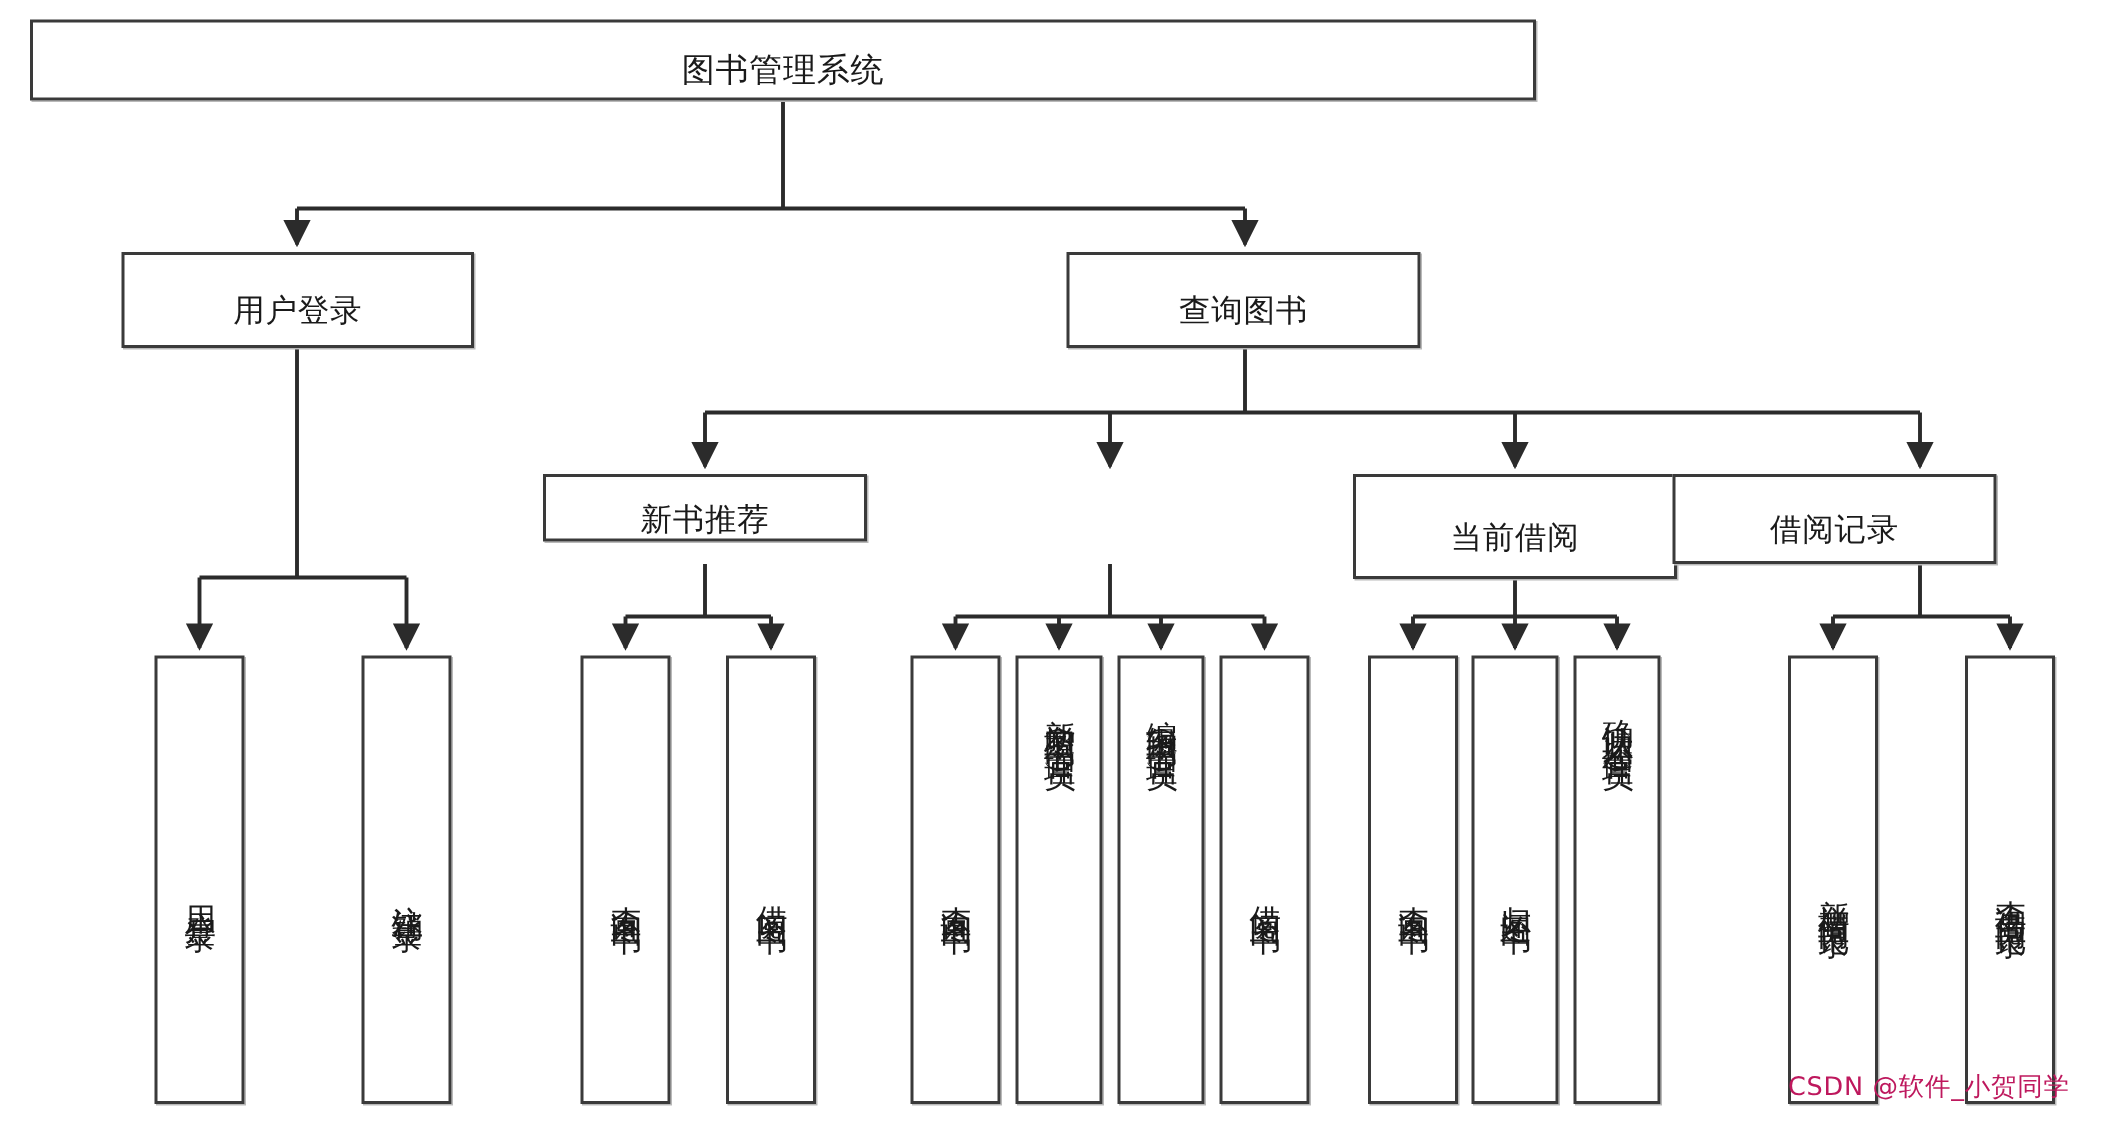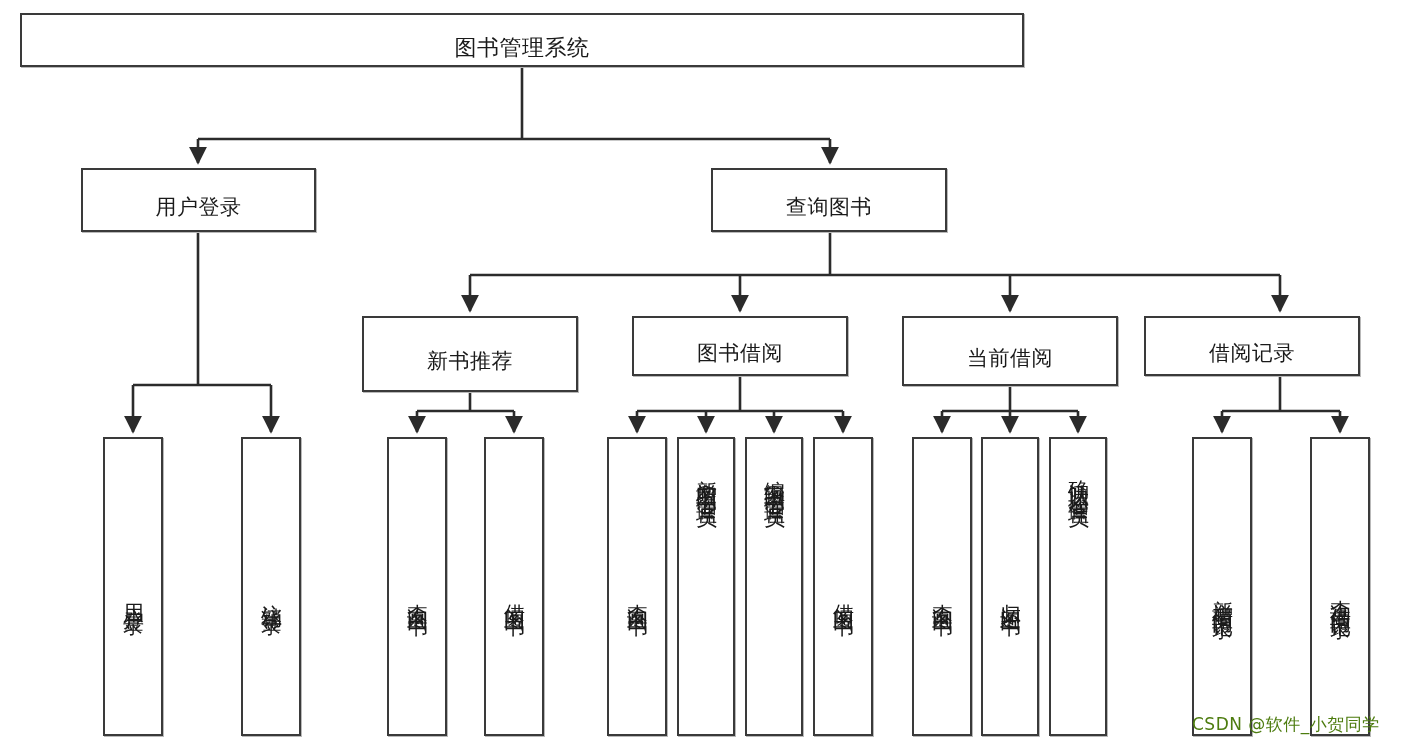--- a/index.html
+++ b/index.html
@@ -70,21 +70,21 @@
   
   .node.vert.mid {
     align-items: center;
     padding-top: 0;
   }
   #watermark {
     position: absolute;
     left: 1192px;
     top: 713px;
     font-size: 17px;
-    color: #4d7c0f;
+    color: #be185d;
     white-space: nowrap;
     letter-spacing: 0.5px;
     pointer-events: none;
     user-select: none;
   }
 </style>
 </head>
 <body>
 
 <div id="diagram-canvas">
@@ -143,30 +143,27 @@
     <span class="node-label">图书管理系统</span>
   </div>
 
   <div class="node horiz" style="left:81px; top:168px; width:235px; height:64px;">
     <span class="node-label">用户登录</span>
   </div>
   <div class="node horiz" style="left:711px; top:168px; width:236px; height:64px;">
     <span class="node-label">查询图书</span>
   </div>
 
-  <div class="node horiz" style="left:362px; top:316px; width:216px; height:76px;">
+  <div class="node horiz" style="left:362px; top:316px; width:216px; height:45px;">
     <span class="node-label">新书推荐</span>
-  </div>
-  <div class="node horiz" style="left:632px; top:316px; width:216px; height:60px;">
-    <span class="node-label">图书借阅</span>
   </div>
   <div class="node horiz" style="left:902px; top:316px; width:216px; height:70px;">
     <span class="node-label">当前借阅</span>
   </div>
-  <div class="node horiz" style="left:1144px; top:316px; width:216px; height:60px;">
+  <div class="node horiz" style="left:1115px; top:316px; width:216px; height:60px;">
     <span class="node-label">借阅记录</span>
   </div>
 
   <div class="node vert mid" style="left:103px; top:437px; width:60px; height:299px;">
     <span class="node-label">用户登录</span>
   </div>
   <div class="node vert mid" style="left:241px; top:437px; width:60px; height:299px;">
     <span class="node-label">注销登录</span>
   </div>
 

